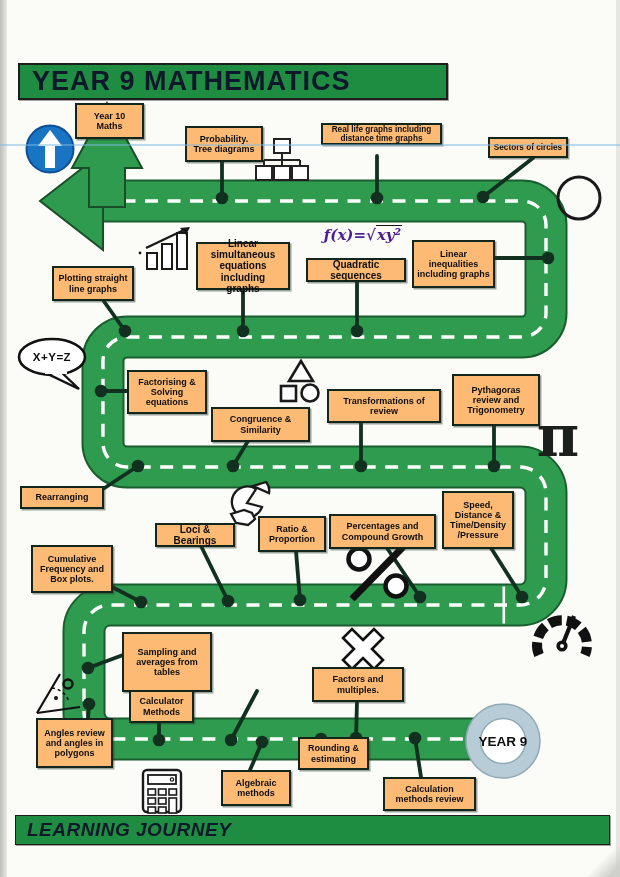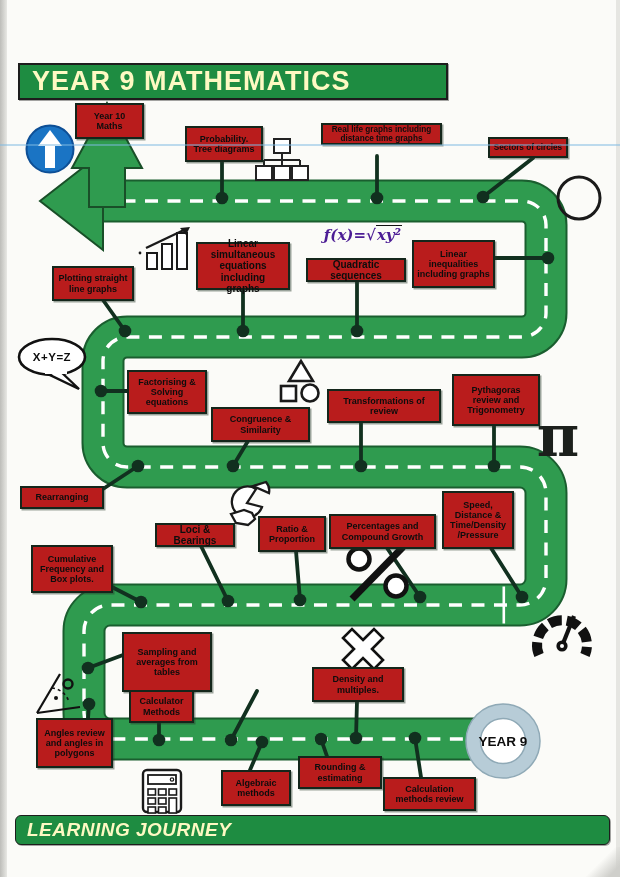--- a/index.html
+++ b/index.html
@@ -6,27 +6,27 @@
   .page{position:relative;width:620px;height:877px;background:#fbfbf8;overflow:hidden;
         font-family:"Liberation Sans",sans-serif;}
   .edge-left{position:absolute;left:0;top:0;width:7px;height:877px;
         background:linear-gradient(90deg,#bdbdb9,#e8e8e4);z-index:1;}
   .edge-right{position:absolute;right:0;top:0;width:4px;height:877px;background:#e6e6e2;z-index:1;}
   .corner-br{position:absolute;right:0;bottom:0;width:34px;height:30px;
         background:linear-gradient(315deg,#cfcfcb 18%,transparent 55%);z-index:6;}
   .scanline{position:absolute;left:0;top:144px;width:620px;height:2px;
         background:rgba(125,185,225,.5);z-index:7;}
   .banner{position:absolute;background:#1e8c41;border:2px solid #1d1d1d;
-        color:#fef9c3;font-weight:bold;display:flex;align-items:center;z-index:4;
+        color:#0f172a;font-weight:bold;display:flex;align-items:center;z-index:4;
         box-sizing:border-box;box-shadow:1px 1px 0 rgba(0,0,0,.35);}
   .banner.title{left:18px;top:63px;width:430px;height:37px;font-size:27px;
         letter-spacing:1px;padding-left:12px;}
   .banner.footer{left:15px;top:815px;width:595px;height:30px;font-size:19px;
-        font-style:italic;letter-spacing:.5px;padding-left:11px;border-width:1.5px;border-radius:6px;}
-  .topic{position:absolute;background:#b91c1c;border:2.4px solid #14261b;z-index:4;
+        font-style:italic;letter-spacing:.5px;padding-left:11px;border-width:1.5px;}
+  .topic{position:absolute;background:#fdba74;border:2.4px solid #14261b;z-index:4;
         box-sizing:border-box;display:flex;align-items:center;justify-content:center;
         text-align:center;padding:2px 3px;box-shadow:1.5px 1.5px 0 rgba(35,55,42,.45);}
   .topic span{white-space:pre-line;font-weight:bold;font-size:9px;line-height:1.14;color:#0d0d0d;}
   .topic.fs86 span{font-size:10px;}
   .topic.fs82 span{font-size:8.2px;}
   .svgstage{position:absolute;left:0;top:0;z-index:2;}
   .formula{position:absolute;left:318px;top:226px;width:90px;z-index:4;text-align:center;
         font-family:"DejaVu Serif",serif;font-style:italic;font-weight:bold;font-size:15px;color:#4c1d95;}
   .formula .rad{border-top:1.6px solid #111;padding:0 1px;}
 </style>
@@ -293,37 +293,37 @@
       <span>Cumulative
 Frequency and
 Box plots.</span>
     </div>
   <div class="topic" style="left:122px;top:632px;width:90px;height:60px">
       <span>Sampling and
 averages from
 tables</span>
     </div>
   <div class="topic" style="left:312px;top:667px;width:92px;height:35px">
-      <span>Density and
+      <span>Factors and
 multiples.</span>
     </div>
   <div class="topic" style="left:129px;top:690px;width:65px;height:33px">
       <span>Calculator
 Methods</span>
     </div>
   <div class="topic" style="left:36px;top:718px;width:77px;height:50px">
       <span>Angles review
 and angles in
 polygons</span>
     </div>
   <div class="topic" style="left:221px;top:770px;width:70px;height:36px">
       <span>Algebraic
 methods</span>
     </div>
-  <div class="topic" style="left:298px;top:756px;width:84px;height:33px">
+  <div class="topic" style="left:298px;top:737px;width:71px;height:33px">
       <span>Rounding &amp;
 estimating</span>
     </div>
   <div class="topic" style="left:383px;top:777px;width:93px;height:34px">
       <span>Calculation
 methods review</span>
     </div>
 
   <div class="banner footer">
     <span>LEARNING JOURNEY</span>

